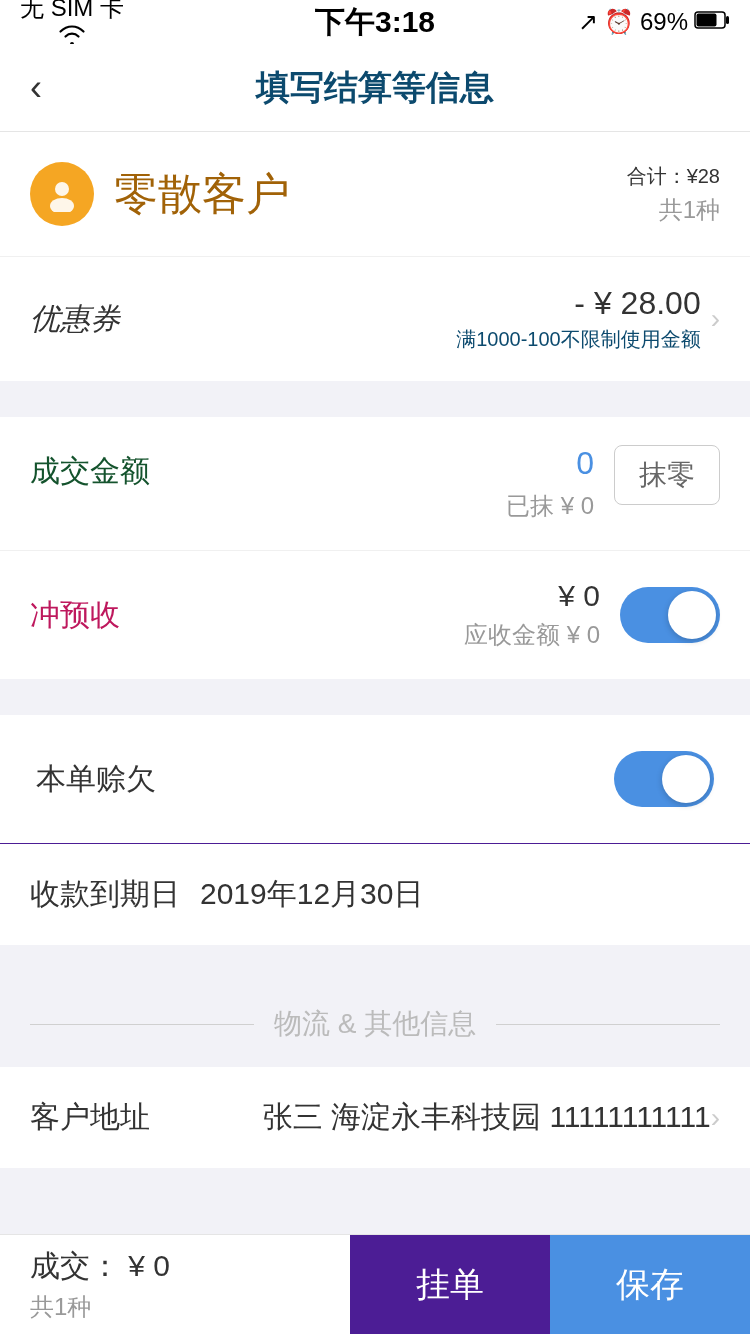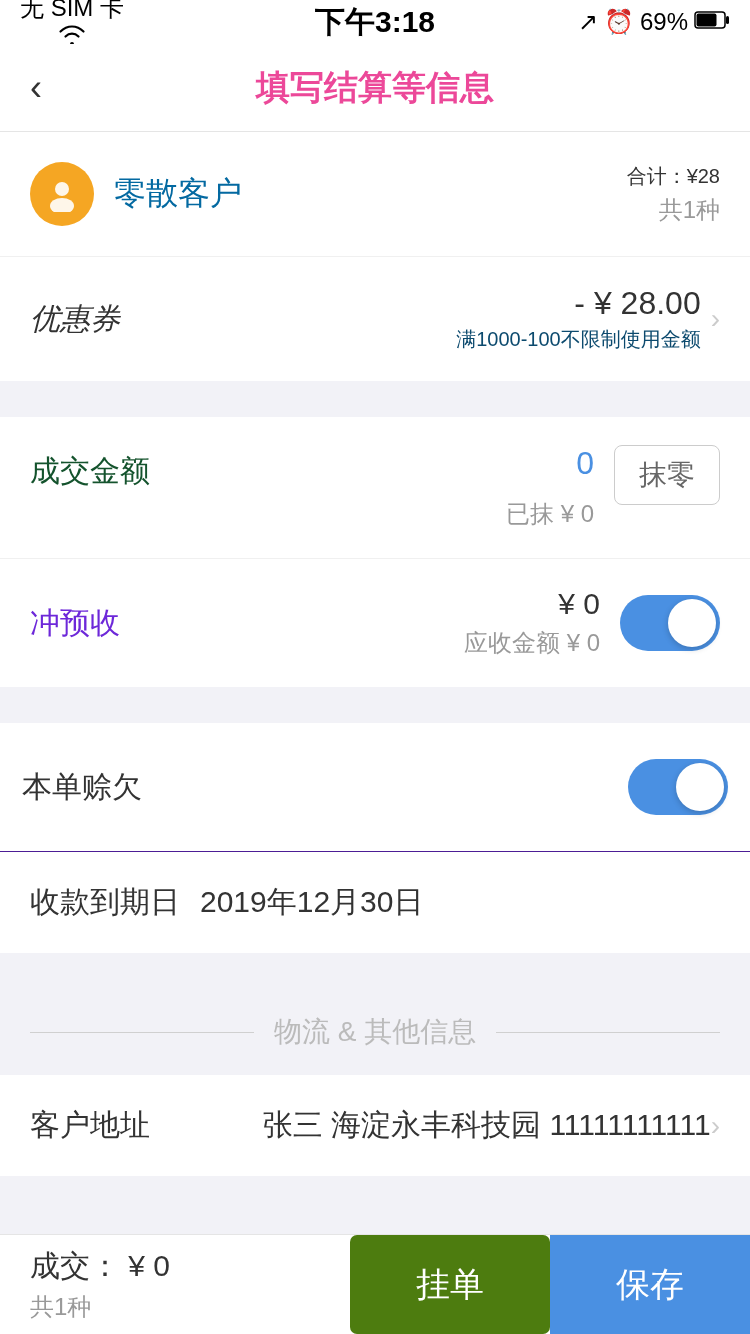--- a/index.html
+++ b/index.html
@@ -45,21 +45,21 @@
       font-size: 36px;
       color: #333;
       cursor: pointer;
     }
     .nav-title {
       position: absolute;
       left: 50%;
       transform: translateX(-50%);
       font-size: 34px;
       font-weight: 600;
-      color: #ec4899;
+      color: #0c4a6e;
     }
 
     
     .card {
       background: #fff;
       margin-bottom: 16px;
     }
 
     
     .customer-row {
@@ -70,21 +70,21 @@
       background: #fff;
     }
     .customer-left { display: flex; align-items: center; gap: 20px; }
     .avatar {
       width: 64px; height: 64px;
       border-radius: 50%;
       background: #f5a623;
       display: flex; align-items: center; justify-content: center;
       color: #fff; font-size: 36px;
     }
-    .customer-name { font-size: 32px; color: #0369a1; }
+    .customer-name { font-size: 44px; color: #a16207; }
     .customer-right { text-align: right; }
     .total-label { font-size: 20px; color: #333; }
     .total-sub { font-size: 24px; color: #999; margin-top: 4px; }
 
     
     .coupon-row {
       display: flex;
       align-items: center;
       justify-content: space-between;
       padding: 28px 30px;
@@ -108,42 +108,42 @@
       display: flex;
       align-items: flex-start;
       justify-content: space-between;
       padding: 28px 30px;
       background: #fff;
     }
     .amount-label { font-size: 30px; color: #14532d; padding-top: 6px; }
     .amount-right { display: flex; align-items: flex-start; gap: 20px; }
     .amount-value-wrap { text-align: right; }
     .amount-value { font-size: 32px; color: #4a90e2; font-weight: 500; }
-    .amount-sub { font-size: 24px; color: #999; margin-top: 16px; }
+    .amount-sub { font-size: 24px; color: #999; margin-top: 8px; }
     .round-btn {
       border: 1px solid #ccc;
       border-radius: 8px;
       padding: 10px 24px;
       font-size: 28px;
       color: #666;
       background: #fff;
       cursor: pointer;
       white-space: nowrap;
     }
 
     
     .prepay-row {
       display: flex;
       align-items: center;
       justify-content: space-between;
       padding: 28px 30px;
       background: #fff;
       border-top: 1px solid #f0f0f0;
     }
-    .prepay-label { font-size: 30px; color: #6d28d9; }
+    .prepay-label { font-size: 30px; color: #be185d; }
     .prepay-right { display: flex; align-items: center; gap: 20px; }
     .prepay-values { text-align: right; }
     .prepay-main { font-size: 30px; color: #333; }
     .prepay-sub { font-size: 24px; color: #999; margin-top: 6px; }
 
     
     .toggle {
       width: 100px;
       height: 56px;
       border-radius: 28px;
@@ -161,21 +161,21 @@
       top: 4px;
       right: 4px;
       box-shadow: 0 2px 6px rgba(0,0,0,0.2);
     }
 
     
     .debt-row {
       display: flex;
       align-items: center;
       justify-content: space-between;
-      padding: 36px 22px;
+      padding: 36px 36px;
       background: #fff;
     }
     .debt-label { font-size: 30px; color: #333; }
 
     
     .due-row {
       display: flex;
       align-items: center;
       padding: 30px 30px;
       background: #fff;
@@ -224,29 +224,28 @@
       display: flex;
       flex-direction: column;
       justify-content: center;
       padding: 0 30px;
     }
     .bottom-total { font-size: 30px; color: #333; }
     .bottom-total span { color: #333; font-weight: 500; }
     .bottom-count { font-size: 24px; color: #999; margin-top: 4px; }
     .btn-hang {
       width: 200px;
-      background: #4d7c0f;
+      background: #4c1d95;
       display: flex;
       align-items: center;
       justify-content: center;
       font-size: 34px;
       color: #fff;
       font-weight: 500;
       cursor: pointer;
-      border-radius: 7px;
     }
     .btn-save {
       width: 200px;
       background: #4a90e2;
       display: flex;
       align-items: center;
       justify-content: center;
       font-size: 34px;
       color: #fff;
       font-weight: 500;

